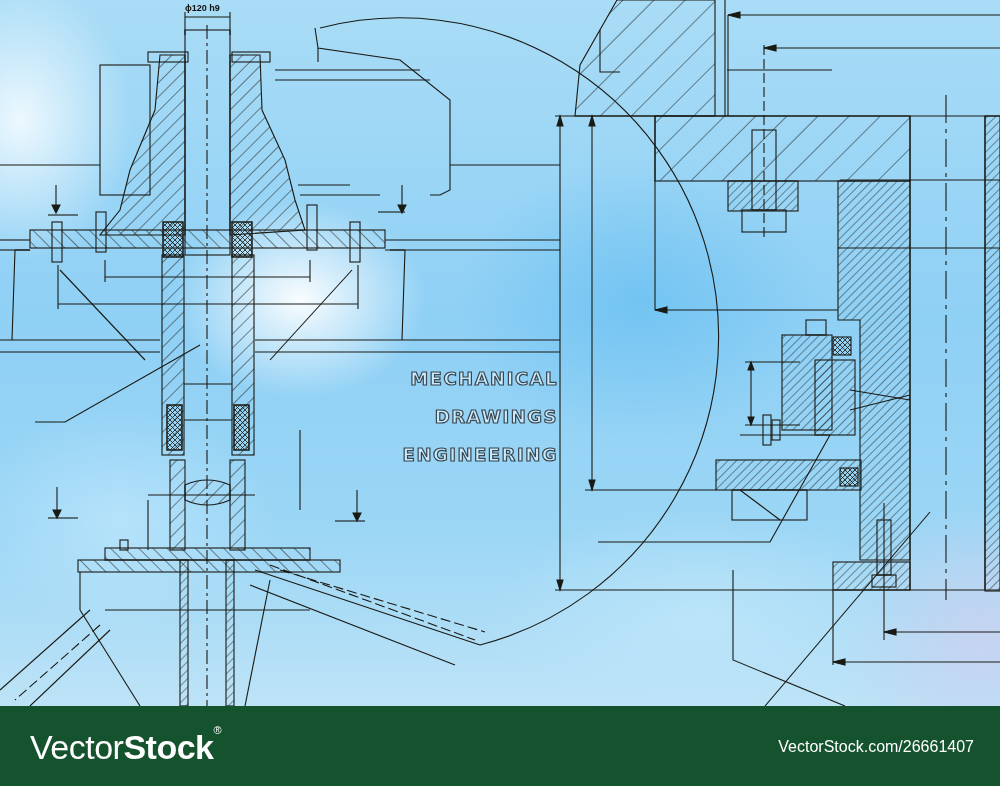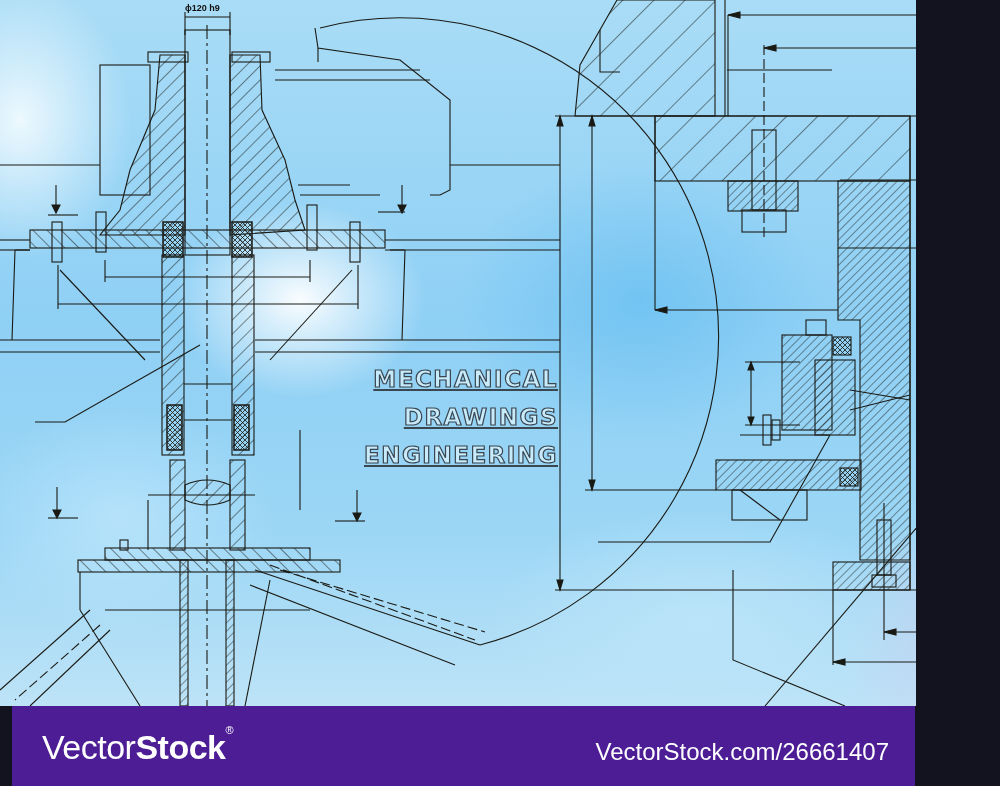--- a/index.html
+++ b/index.html
@@ -1,36 +1,36 @@
 <!DOCTYPE html>
 <html><head>
 <meta charset="utf-8">
 <style>
   html, body { margin:0; padding:0; }
   body { width:1000px; height:786px; overflow:hidden; background:#12131f; position:relative; font-family:"DejaVu Sans", sans-serif; }
-  .art { position:absolute; left:0; top:0; width:916px; height:706px; overflow:hidden;
+  .art { position:absolute; left:0; top:0; width:1000px; height:706px; overflow:hidden;
     background:
       radial-gradient(ellipse 180px 140px at 300px 300px, rgba(255,255,255,0.95), rgba(255,255,255,0) 70%),
       radial-gradient(ellipse 160px 200px at 20px 120px, rgba(245,252,255,0.9), rgba(255,255,255,0) 70%),
       radial-gradient(ellipse 220px 160px at 120px 520px, rgba(200,235,255,0.6), rgba(255,255,255,0) 70%),
       radial-gradient(ellipse 260px 200px at 640px 300px, rgba(90,185,240,0.55), rgba(90,185,240,0) 70%),
       radial-gradient(ellipse 300px 160px at 700px 620px, rgba(190,230,250,0.8), rgba(190,230,250,0) 70%),
       radial-gradient(ellipse 200px 200px at 980px 640px, rgba(200,210,240,0.9), rgba(200,210,240,0) 70%),
       linear-gradient(180deg, #a9dcf6 0%, #8fd0f5 45%, #9bd6f5 75%, #bde3f7 100%);
   }
   .art svg { position:absolute; left:0; top:0; }
   .headline { position:absolute; left:300px; top:360px; width:258px; text-align:right; }
-  .headline div { font-family:"DejaVu Sans", sans-serif; font-weight:bold; font-size:23px; letter-spacing:1.5px; line-height:38px;
-    color:#c8ebfb;text-decoration:underline; -webkit-text-stroke:1.2px #3a4650; }
-  .footer { position:absolute; left:12px; top:706px; width:903px; height:80px; background:#4c1d95; }
+  .headline div { font-family:"DejaVu Sans", sans-serif; font-weight:bold; font-size:18px; letter-spacing:1.5px; line-height:38px;
+    color:#c8ebfb; -webkit-text-stroke:1.2px #3a4650; }
+  .footer { position:absolute; left:0; top:706px; width:1000px; height:80px; background:#14532d; }
   .logo { position:absolute; left:30px; top:22px; font-family:"Liberation Sans", sans-serif; font-size:34px; color:#ffffff; letter-spacing:-0.5px; }
   .logo .light { font-weight:300; }
   .logo .bold { font-weight:bold; }
   .logo .reg { font-size:11px; vertical-align:top; position:relative; top:-4px; }
-  .url { position:absolute; right:26px; top:32px; font-family:"Liberation Sans", sans-serif; font-size:24px; color:#ffffff; }
+  .url { position:absolute; right:26px; top:32px; font-family:"Liberation Sans", sans-serif; font-size:16px; color:#ffffff; }
   .dimtext { position:absolute; left:185px; top:3px; font-size:9px; font-family:"Liberation Sans", sans-serif; color:#111; font-weight:bold; }
 </style>
 </head>
 <body>
 
 <div class="art">
   <svg width="1000" height="706" viewBox="0 0 1000 706">
     <defs>
       <pattern id="hatchR" width="10" height="10" patternUnits="userSpaceOnUse" patternTransform="rotate(45)">
         <line x1="0" y1="0" x2="0" y2="10" stroke="#1a1a14" stroke-width="1"></line>

